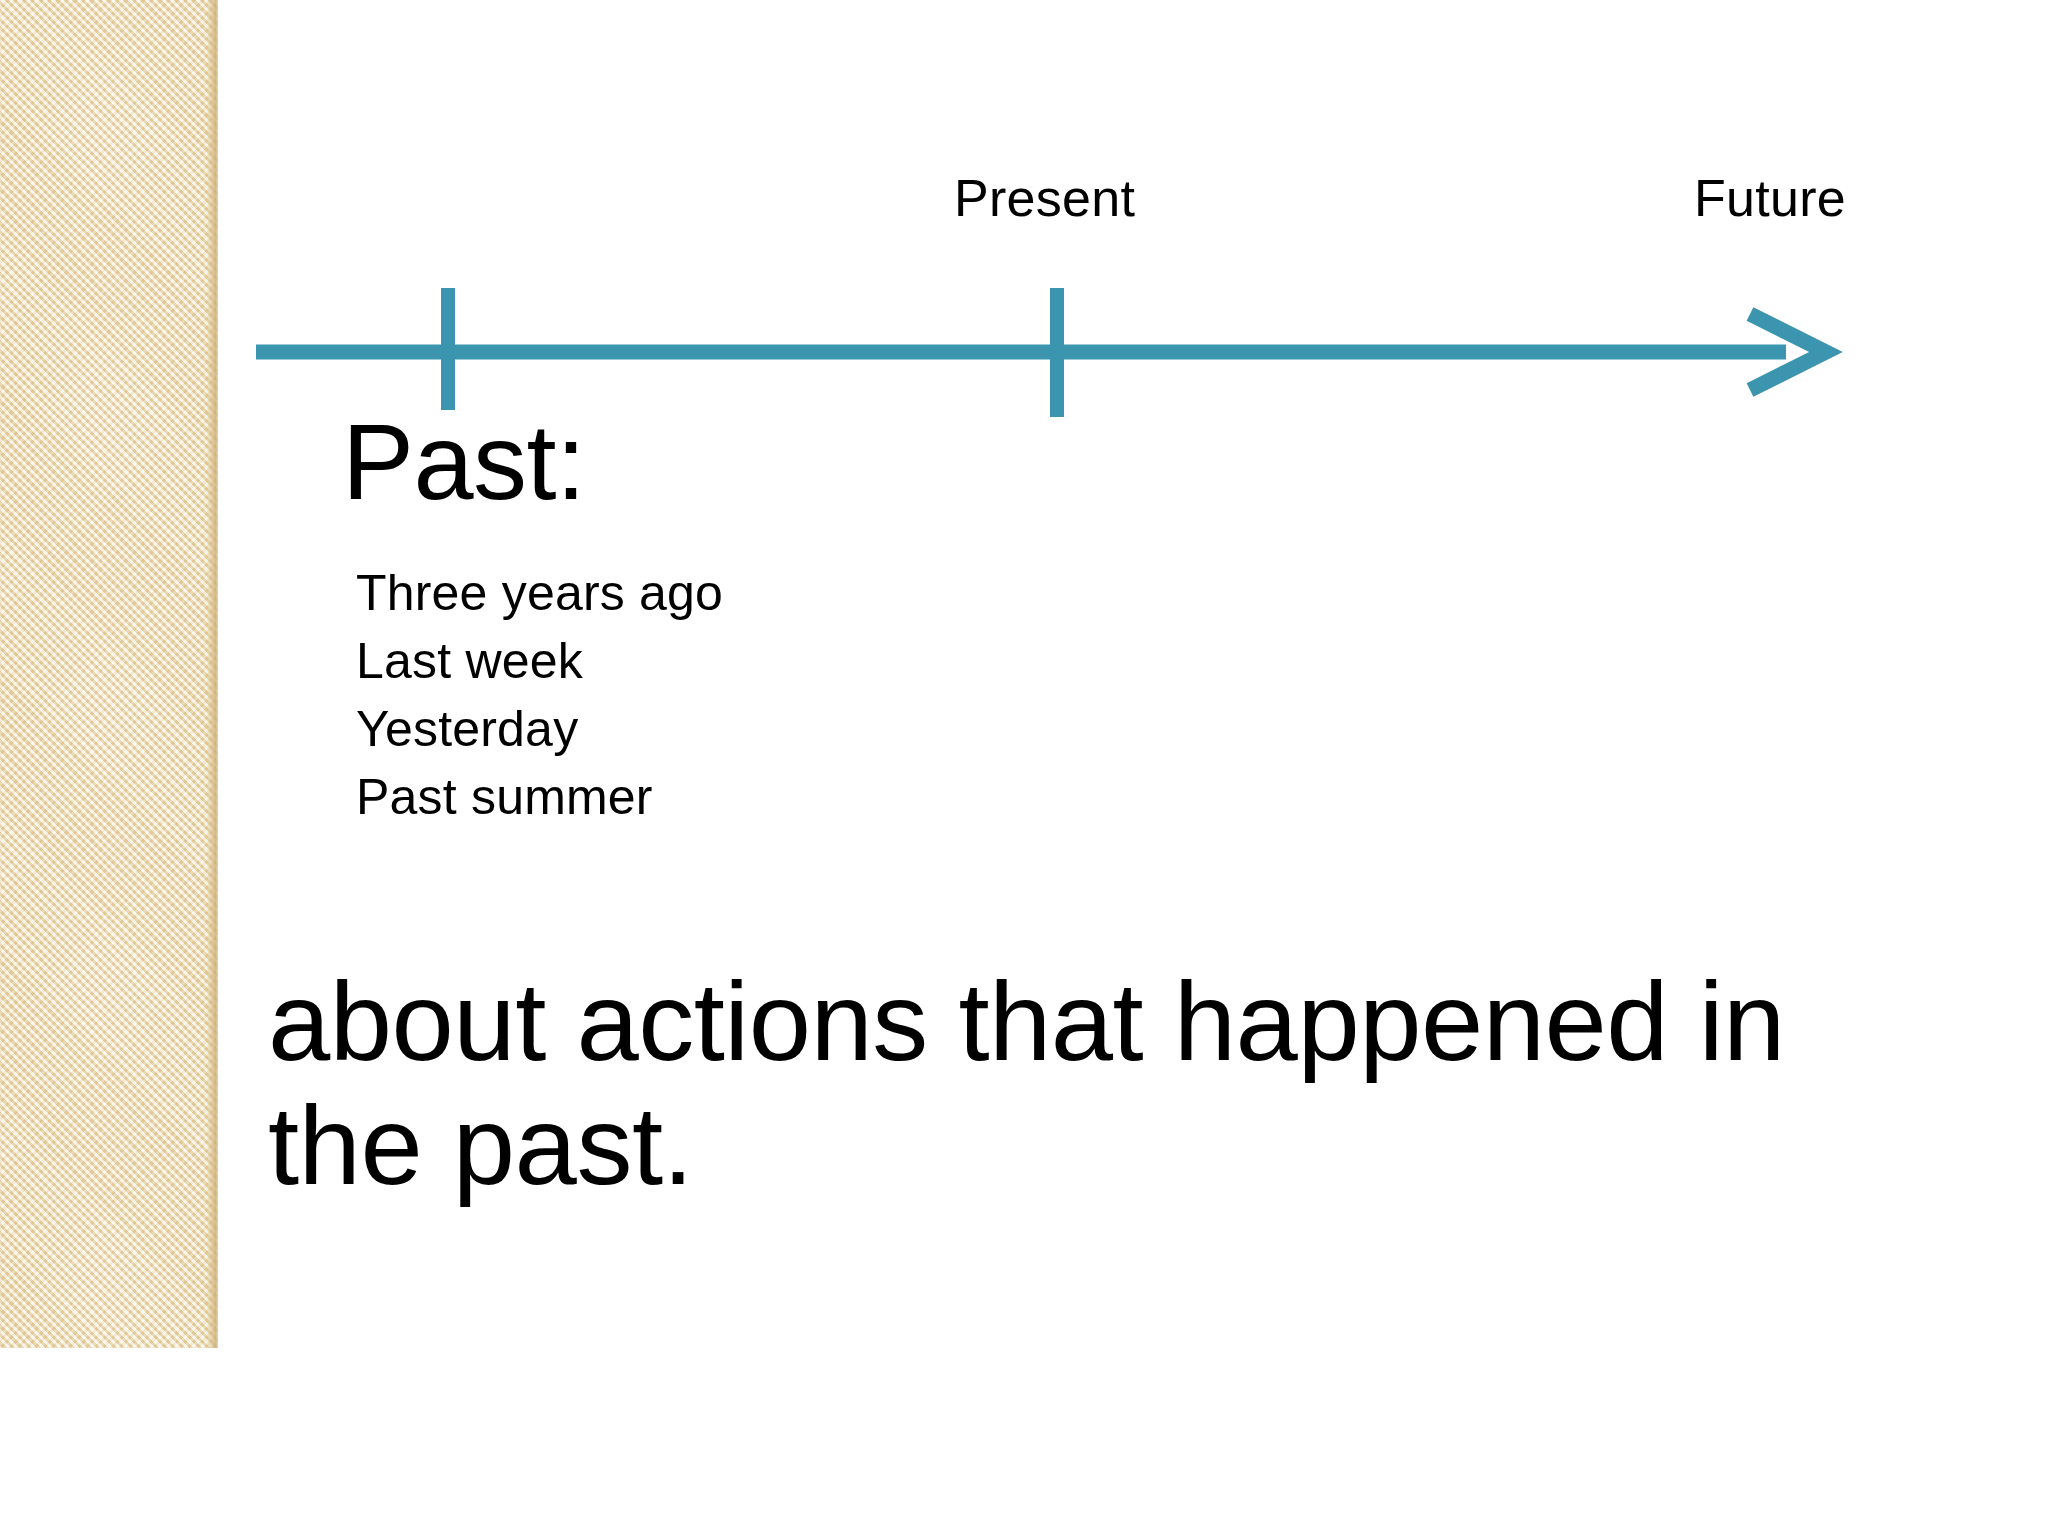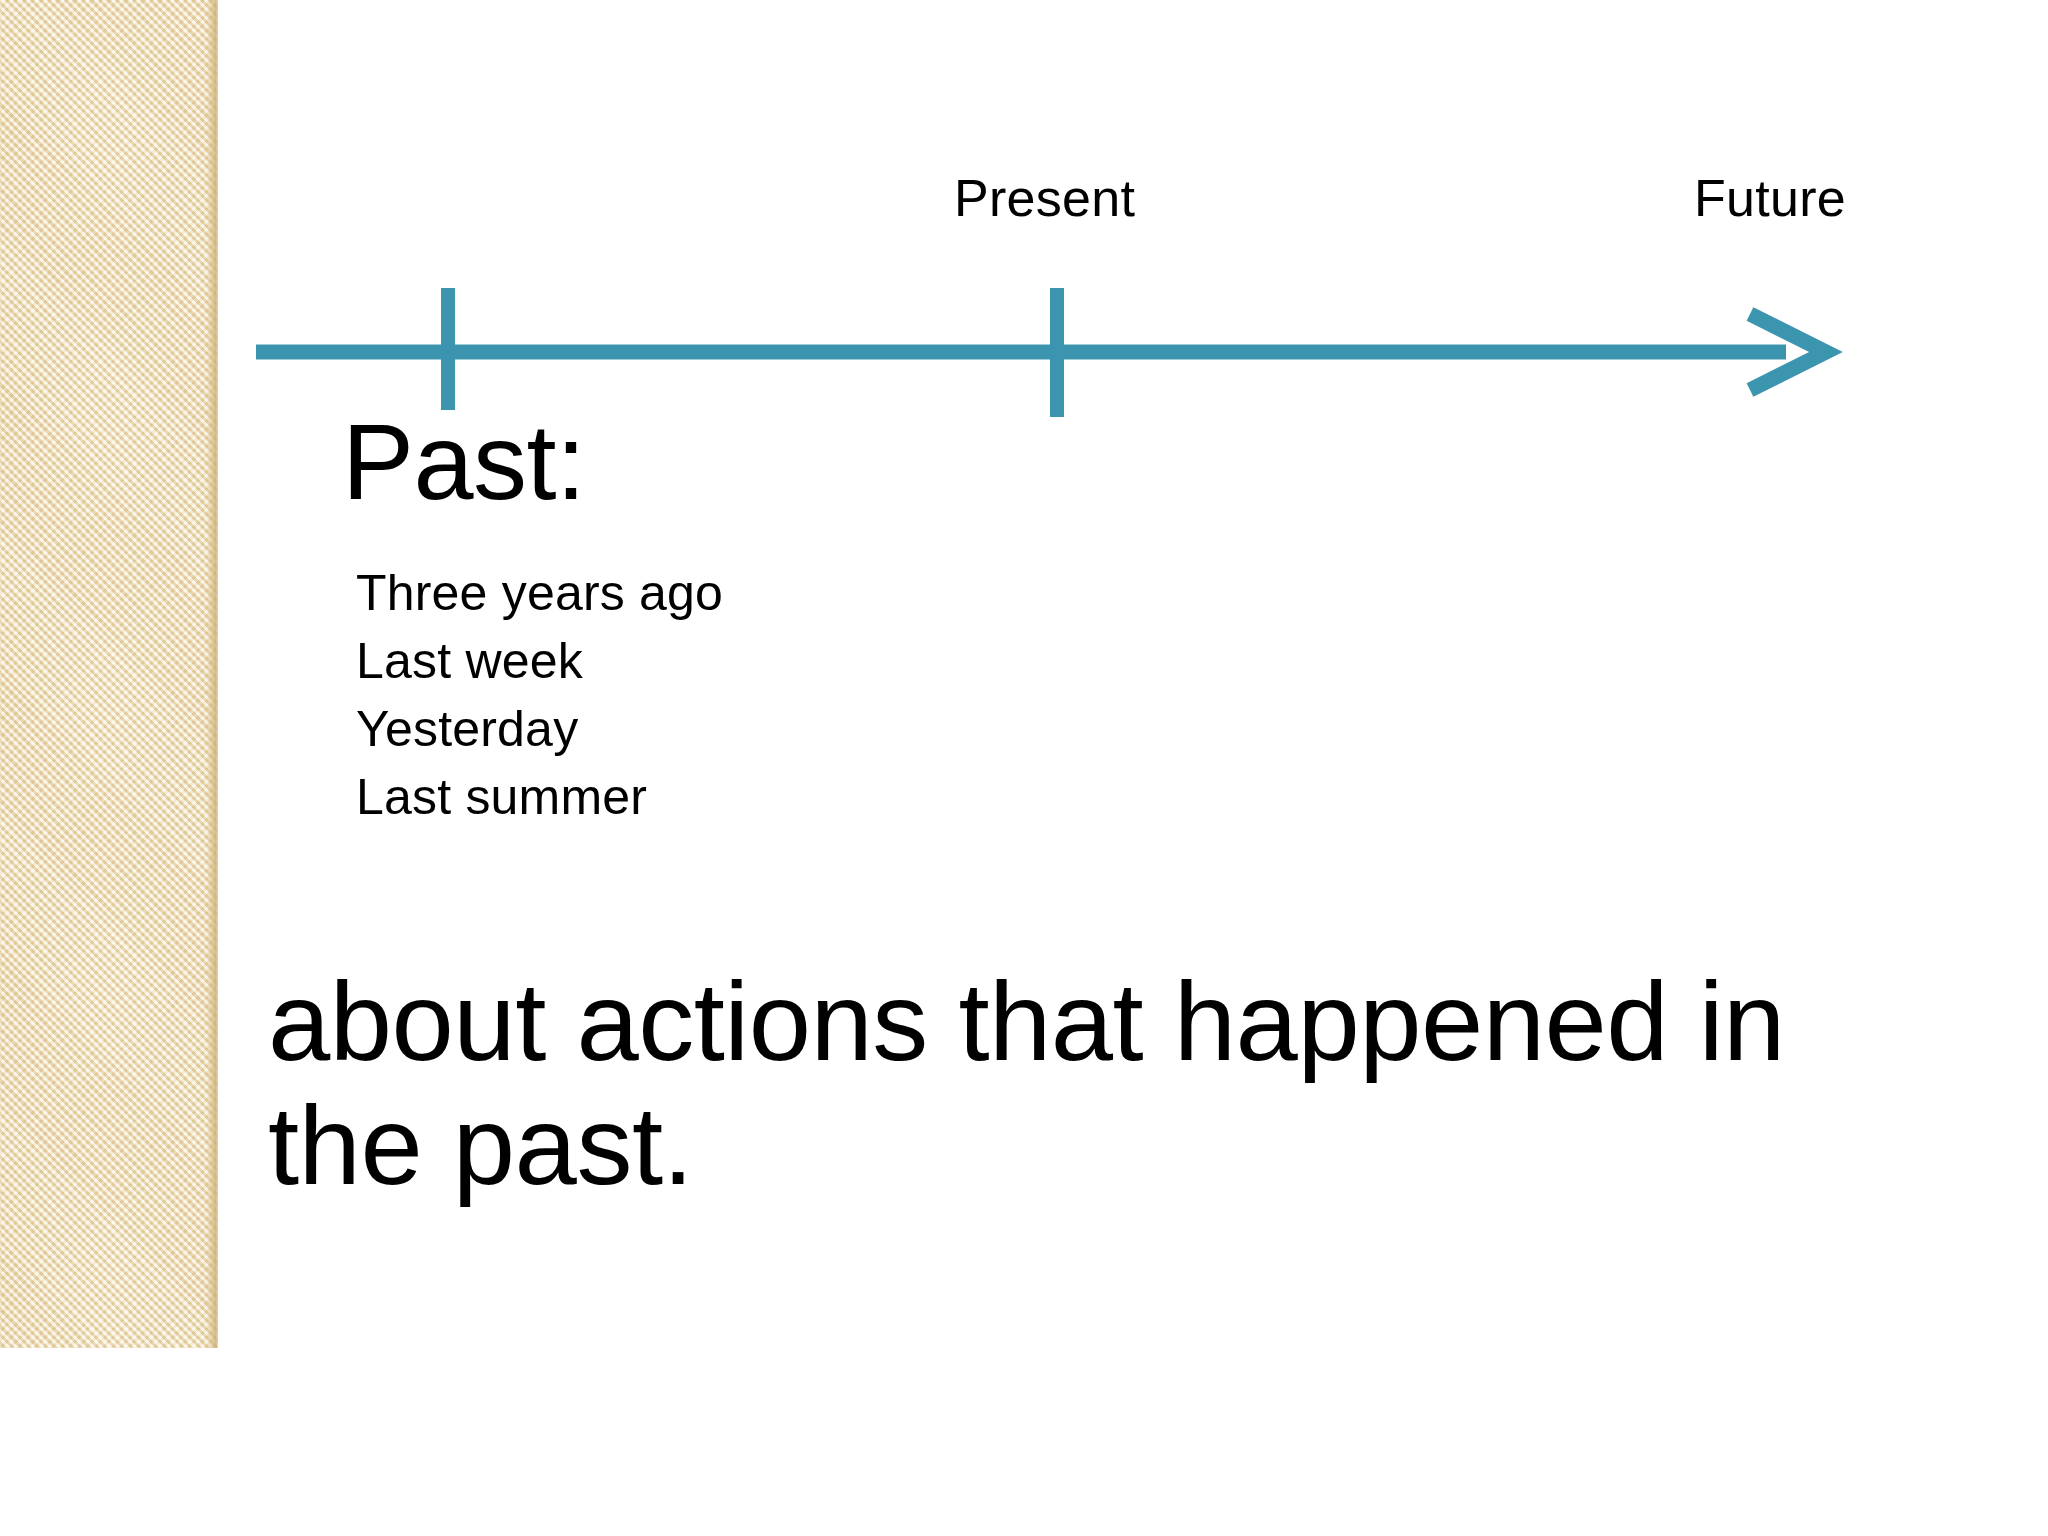--- a/index.html
+++ b/index.html
@@ -144,21 +144,21 @@
 
   <div class="axis-label" id="label-present">Present</div>
   <div class="axis-label" id="label-future">Future</div>
 
   <div id="past-heading">Past:</div>
 
   <ul id="past-list">
     <li>Three years ago</li>
     <li>Last week</li>
     <li>Yesterday</li>
-    <li>Last summer</li>
+    <li>Past summer</li>
   </ul>
 
   <div id="body-statement">
     <div class="body-line">about actions that happened in</div>
     <div class="body-line">the past.</div>
   </div>
 
 </div>
 
 </body></html>

